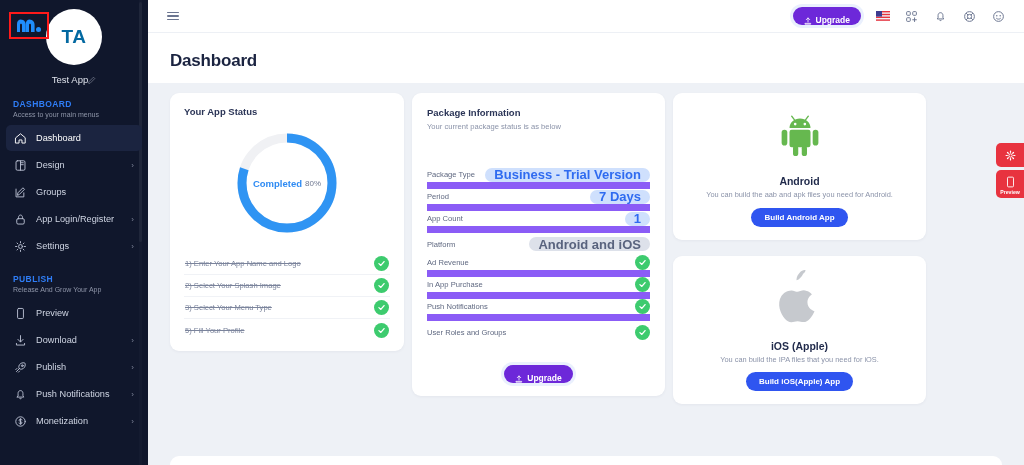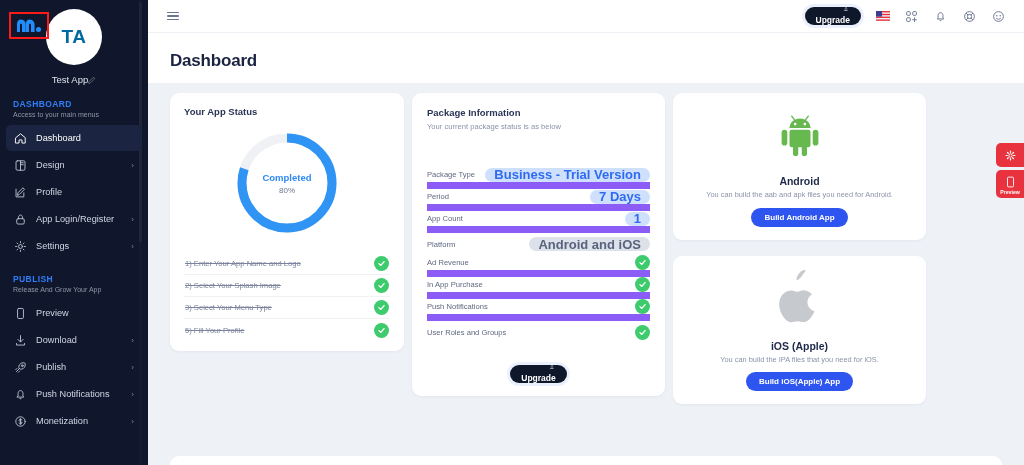--- a/index.html
+++ b/index.html
@@ -70,26 +70,25 @@
   .topbar {
     height: 33px; background: #ffffff;
     display: flex; align-items: center; justify-content: space-between;
     padding: 0 18px 0 16px;
     border-bottom: 1px solid #edf0f5;
   }
   .hamburger { display: flex; flex-direction: column; gap: 2px; cursor: pointer; padding: 3px; }
   .hamburger span { display: block; width: 12px; height: 1.5px; background: #6b7590; border-radius: 1px; }
   .top-right { display: flex; align-items: center; gap: 14px; }
   .upgrade-btn {
-    background: #0f172a; color: #fff; border: none; border-radius: 12px;
+    background: #6d28d9; color: #fff; border: none; border-radius: 12px;
     height: 18px; padding: 0 11px; font-size: 8.5px; font-weight: 600;
     display: flex; align-items: flex-end; gap: 4px; cursor: pointer;
     font-family: "Liberation Sans", sans-serif;
     box-shadow: 0 0 0 3px rgba(47,107,240,0.10);
-    flex-direction: column;
   }
   .top-icon { width: 15px; height: 15px; display: flex; align-items: center; justify-content: center; cursor: pointer; }
 
   .page-title-bar { padding: 18px 0 12px 22px; background: #ffffff; }
   .page-title { font-size: 17px; font-weight: 700; color: #1a2340; letter-spacing: -0.2px; }
 
   .content { padding: 10px 22px 0 22px; }
   .row { display: flex; gap: 8px; align-items: flex-start; }
 
   .card {
@@ -101,21 +100,21 @@
   .col-right { width: 253px; display: flex; flex-direction: column; gap: 16px; }
   .card-store { padding: 14px 14px 13px; text-align: center; }
 
   .card-title { font-size: 9.5px; font-weight: 600; color: #2b3557; }
   .card-sub { font-size: 7.6px; color: #8b93a9; margin-top: 4px; }
 
   
   .donut-wrap { display: flex; justify-content: center; margin-top: 12px; }
   .donut { position: relative; width: 108px; height: 108px; }
   .donut-center {
-    position: absolute; inset: 0; display: flex; flex-direction: column;
+    position: absolute; inset: 0; display: flex; flex-direction: row;
     align-items: center; justify-content: center; gap: 3px;
   }
   .donut-label { font-size: 9.5px; font-weight: 700; color: #2f8bf3; }
   .donut-value { font-size: 8px; color: #6d7party; color: #6d7governance; color: #6f7891; }
 
   
   .checklist { margin-top: 16px; }
   .check-row {
     display: flex; align-items: center; justify-content: space-between;
     height: 22px; border-bottom: 1px solid #f0f2f6; padding: 0 1px;
@@ -226,21 +225,21 @@
             <span class="mi-label">Design</span>
             <span class="chev">›</span>
           </div>
           <div class="menu-item">
             <span class="mi-ico">
               <svg width="13" height="13" viewBox="0 0 16 16" fill="none" stroke="#b9c0d2" stroke-width="1.15" stroke-linejoin="round" stroke-linecap="round">
                 <path d="M2.5 3.8 L2.5 13.4 L12.1 13.4 L12.1 8.4"></path>
                 <path d="M6.6 10.4 L12.9 4.1 L11 2.2 L4.7 8.5 L4.4 11 Z"></path>
               </svg>
             </span>
-            <span class="mi-label">Profile</span>
+            <span class="mi-label">Groups</span>
           </div>
           <div class="menu-item">
             <span class="mi-ico">
               <svg width="13" height="13" viewBox="0 0 16 16" fill="none" stroke="#b9c0d2" stroke-width="1.15" stroke-linejoin="round" stroke-linecap="round">
                 <rect x="3.4" y="7" width="9.2" height="6.6" rx="1.6"></rect>
                 <path d="M5.6 7 L5.6 5.2 C5.6 3.6 6.7 2.5 8 2.5 C9.3 2.5 10.4 3.6 10.4 5.2 L10.4 7"></path>
               </svg>
             </span>
             <span class="mi-label">App Login/Register</span>
             <span class="chev">›</span>

